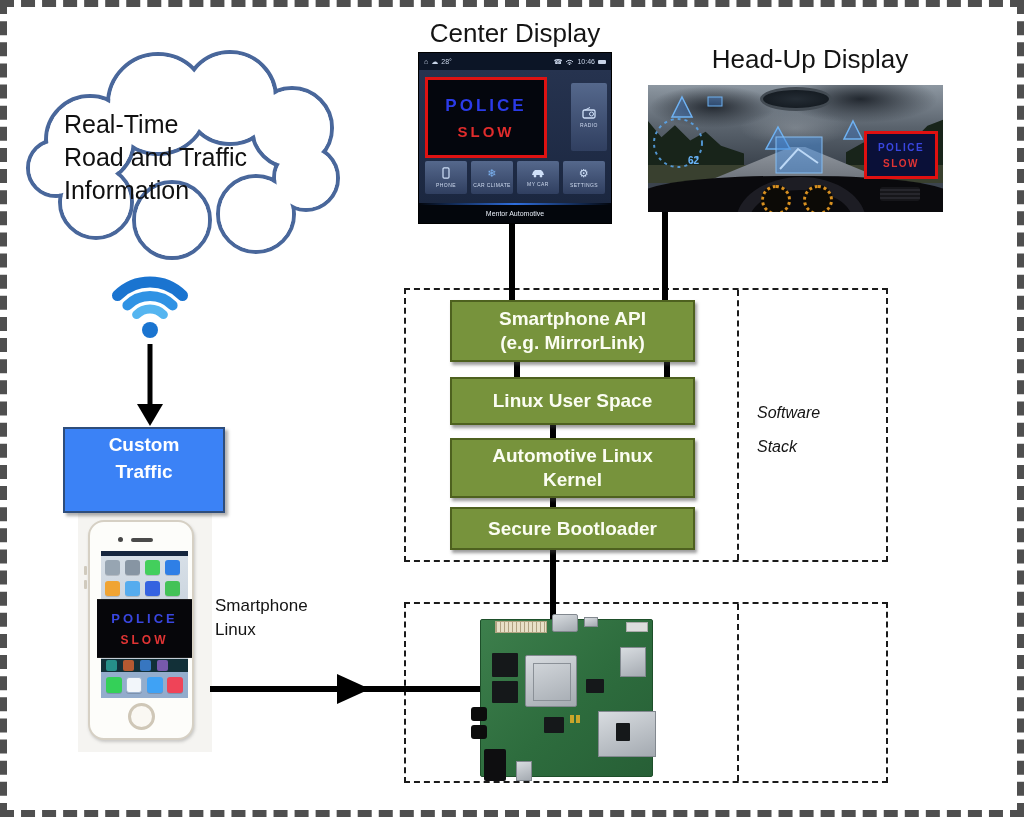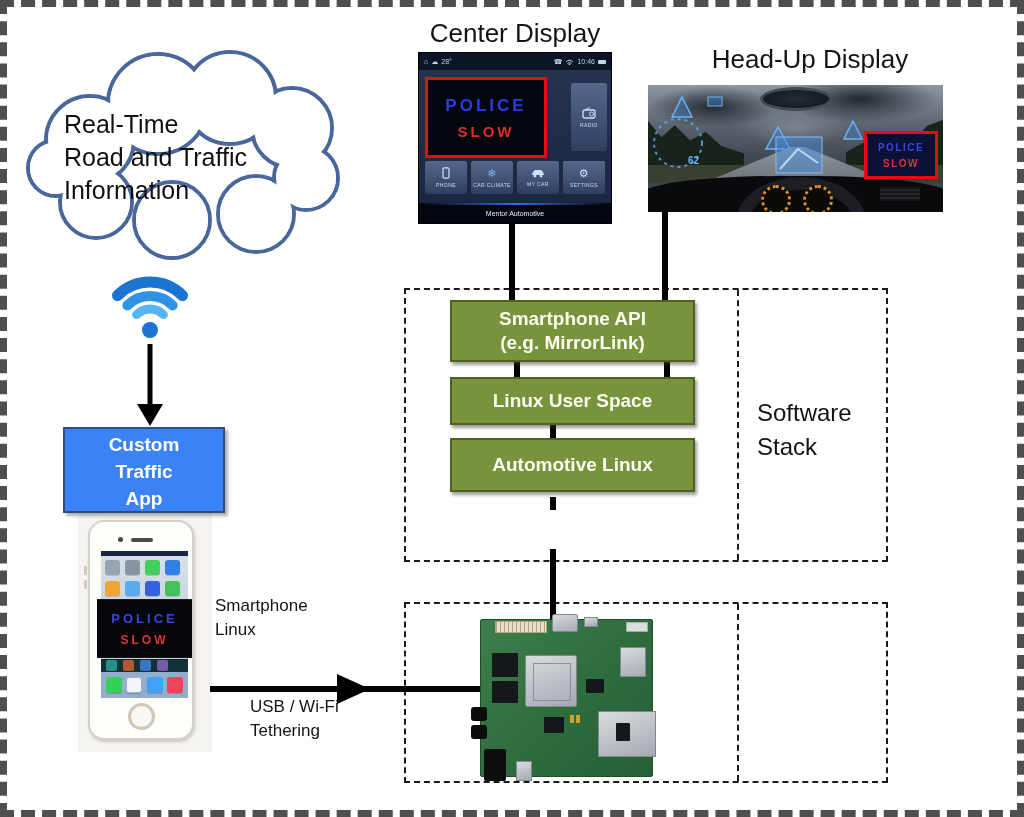--- a/index.html
+++ b/index.html
@@ -5,21 +5,21 @@
   html,body { margin:0; padding:0; background:#fff; }
   #canvas {
     position:relative; width:1024px; height:817px; background:#ffffff;
     font-family:"Liberation Sans", sans-serif; color:#111; overflow:hidden;
   }
   .abs { position:absolute; }
   .outer-border { position:absolute; inset:0; border:7px dashed #4f4f4f; pointer-events:none; z-index:60; }
 
   
   .big-title { font-size:26px; line-height:30px; color:#141414; text-align:center; }
-  .side-label { font-size:24px; line-height:34px; color:#141414; }
+  .side-label { font-size:16px; line-height:34px; color:#141414;font-style:italic; }
   .small-label { font-size:17px; line-height:24px; color:#141414; }
 
   
   .cloud-text { left:64px; top:108px; font-size:25px; line-height:33px; color:#101010; z-index:5; }
 
   
   .app-box {
     left:63px; top:427px; width:162px; height:86px; background:#3b82f6;
     border:2px solid #2e4d7b; box-shadow:3px 3px 3px rgba(80,80,80,.45);
     color:#fff; font-weight:bold; font-size:19px; line-height:27px; text-align:center;
@@ -116,21 +116,21 @@
   #sw-label { left:757px; top:396px; z-index:6; }
   #hw-label { left:757px; top:660px; z-index:6; }
 
   
   .sw-box { position:absolute; left:450px; width:245px; background:#77933c; border:2px solid #4e611f;
     box-shadow:2px 3px 3px rgba(60,60,60,.5); color:#fbfdf2; font-weight:bold; text-align:center;
     font-size:19px; line-height:24px; box-sizing:border-box; display:flex; flex-direction:column;
     justify-content:center; z-index:5; }
   #sw-box-0 { top:300px; height:62px; }
   #sw-box-1 { top:377px; height:48px; }
-  #sw-box-2 { top:438px; height:54px; }
+  #sw-box-2 { top:438px; height:60px; }
   #sw-box-3 { top:507px; height:43px; }
 
   
   .board { left:480px; top:619px; width:173px; height:158px; z-index:5; }
   .pcb { position:absolute; inset:0; background:linear-gradient(135deg,#3d7f4c,#2d6c3d 55%,#27603а); background-color:#2f6e3f; border:1px solid #1e4f2a; border-radius:2px;
     background:linear-gradient(135deg,#3d7f4c,#2d6c3d 55%,#275f36); }
   .chip { position:absolute; background:#15181a; border-radius:1px; }
   .silver { background:linear-gradient(160deg,#d8dce0,#a4aab1); border:1px solid #82888f; box-sizing:border-box; }
   .tanconn { position:absolute; left:15px; top:2px; width:52px; height:12px; background:#e8e0c8; border:1px solid #b2a684;
     box-sizing:border-box; background-image:repeating-linear-gradient(90deg,rgba(120,100,60,.5) 0 1px,transparent 1px 4px); }
@@ -205,21 +205,20 @@
     <div>Road and Traffic</div>
     <div>Information</div>
   </div>
 
   <div class="abs big-title" style="left:405px; top:18px; width:220px;">Center Display</div>
   <div class="abs big-title" style="left:700px; top:44px; width:220px;">Head-Up Display</div>
 
   <div class="abs app-box">
     <div>Custom</div>
     <div>Traffic</div>
-    <div>App</div>
   </div>
 
   <div class="abs phone-backdrop"></div>
   <div class="abs phone-body"></div>
   <div class="abs phone-cam"></div>
   <div class="abs phone-speaker"></div>
   <div class="abs phone-btn" style="left:84px; top:566px;"></div>
   <div class="abs phone-btn" style="left:84px; top:580px;"></div>
   <div class="abs phone-screen">
     <div class="ph-status"></div>
@@ -252,24 +251,20 @@
       <div class="ph-slow">SLOW</div>
     </div>
   </div>
   <div class="abs phone-home"></div>
 
   <div class="abs small-label" id="smartphone-label">
     <div>Smartphone</div>
     <div>Linux</div>
   </div>
 
-  <div class="abs small-label" id="usb-label">
-    <div>USB / Wi-Fi</div>
-    <div>Tethering</div>
-  </div>
 
   <div class="abs cd">
     <div class="cd-status">
       <span class="grp">
         <span>⌂</span>
         <span>☁</span>
         <span>28°</span>
       </span>
       <span class="grp">
         <span>☎</span>
@@ -360,20 +355,24 @@
 
   <div class="sw-box" id="sw-box-0">
     <div>Smartphone API</div>
     <div>(e.g. MirrorLink)</div>
   </div>
   <div class="sw-box" id="sw-box-1">
     <div>Linux User Space</div>
   </div>
   <div class="sw-box" id="sw-box-2">
     <div>Automotive Linux</div>
+    <div>Kernel</div>
+  </div>
+  <div class="sw-box" id="sw-box-3">
+    <div>Secure Bootloader</div>
   </div>
 
   <div class="dash-box" id="hw-plat">
     <div class="dash-divider"></div>
   </div>
 
   <div class="abs board">
     <div class="pcb"></div>
     <div class="tanconn"></div>
     <div class="abs silver" style="left:72px; top:-5px; width:26px; height:18px; border-radius:2px;"></div>

